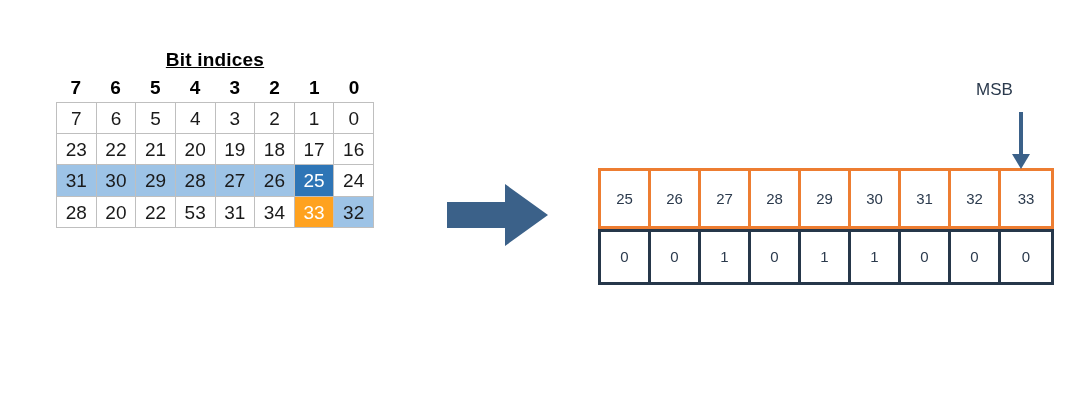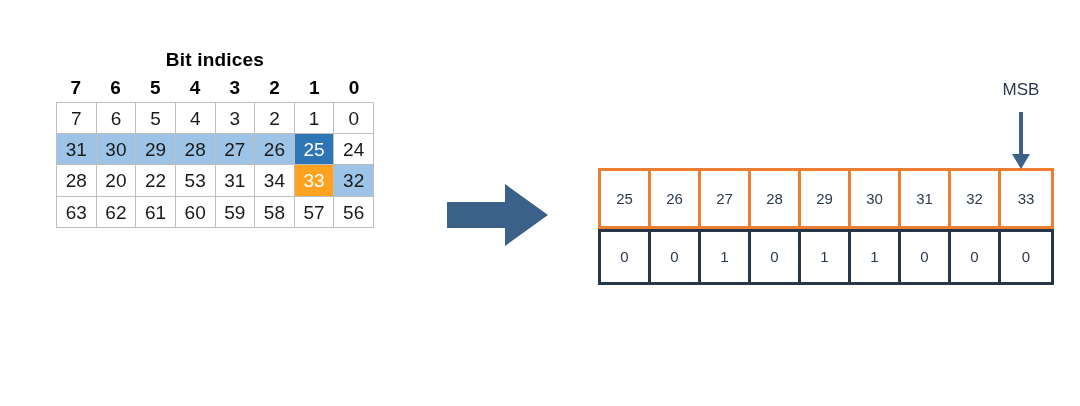--- a/index.html
+++ b/index.html
@@ -24,20 +24,21 @@
   }
 
   #grid-title {
     text-align: center;
     font-size: 19px;
     font-weight: bold;
     color: #000000;
     letter-spacing: 0.2px;
     height: 24px;
     line-height: 24px;
+    text-decoration: underline;
   }
 
   #grid-header {
     display: flex;
     height: 28px;
     margin-top: 2px;
   }
   #grid-header .hcell {
     flex: 1 1 0;
     text-align: center;
@@ -135,21 +136,21 @@
   #value-row .vcell:last-child {
     border-right: none;
   }
 
   
   #msb-label {
     position: absolute;
     left: 976px;
     top: 80px;
     width: 90px;
-    text-align: center;
+    text-align: left;
     font-size: 17px;
     color: #2b3a4d;
   }
   #msb-arrow {
     position: absolute;
     left: 1008px;
     top: 112px;
     width: 26px;
     height: 58px;
   }
@@ -177,48 +178,48 @@
         <div class="gcell">7</div>
         <div class="gcell">6</div>
         <div class="gcell">5</div>
         <div class="gcell">4</div>
         <div class="gcell">3</div>
         <div class="gcell">2</div>
         <div class="gcell">1</div>
         <div class="gcell">0</div>
       </div>
       <div class="grow">
+        <div class="gcell">23</div>
+        <div class="gcell">22</div>
+        <div class="gcell">21</div>
+        <div class="gcell">20</div>
+        <div class="gcell">19</div>
+        <div class="gcell">18</div>
+        <div class="gcell">17</div>
+        <div class="gcell">16</div>
+      </div>
+      <div class="grow">
         <div class="gcell hl-light">31</div>
         <div class="gcell hl-light">30</div>
         <div class="gcell hl-light">29</div>
         <div class="gcell hl-light">28</div>
         <div class="gcell hl-light">27</div>
         <div class="gcell hl-light">26</div>
         <div class="gcell hl-dark">25</div>
         <div class="gcell">24</div>
       </div>
       <div class="grow">
         <div class="gcell">28</div>
         <div class="gcell">20</div>
         <div class="gcell">22</div>
         <div class="gcell">53</div>
         <div class="gcell">31</div>
         <div class="gcell">34</div>
         <div class="gcell hl-orange">33</div>
         <div class="gcell hl-light">32</div>
-      </div>
-      <div class="grow">
-        <div class="gcell">63</div>
-        <div class="gcell">62</div>
-        <div class="gcell">61</div>
-        <div class="gcell">60</div>
-        <div class="gcell">59</div>
-        <div class="gcell">58</div>
-        <div class="gcell">57</div>
-        <div class="gcell">56</div>
       </div>
     </div>
 </div>
 
 <div id="flow-arrow">
   <svg width="102" height="66" viewBox="0 0 102 66">
     <polygon points="0,20 58,20 58,2 101,33 58,64 58,46 0,46" fill="#3b6189"></polygon>
   </svg>
 </div>
 

